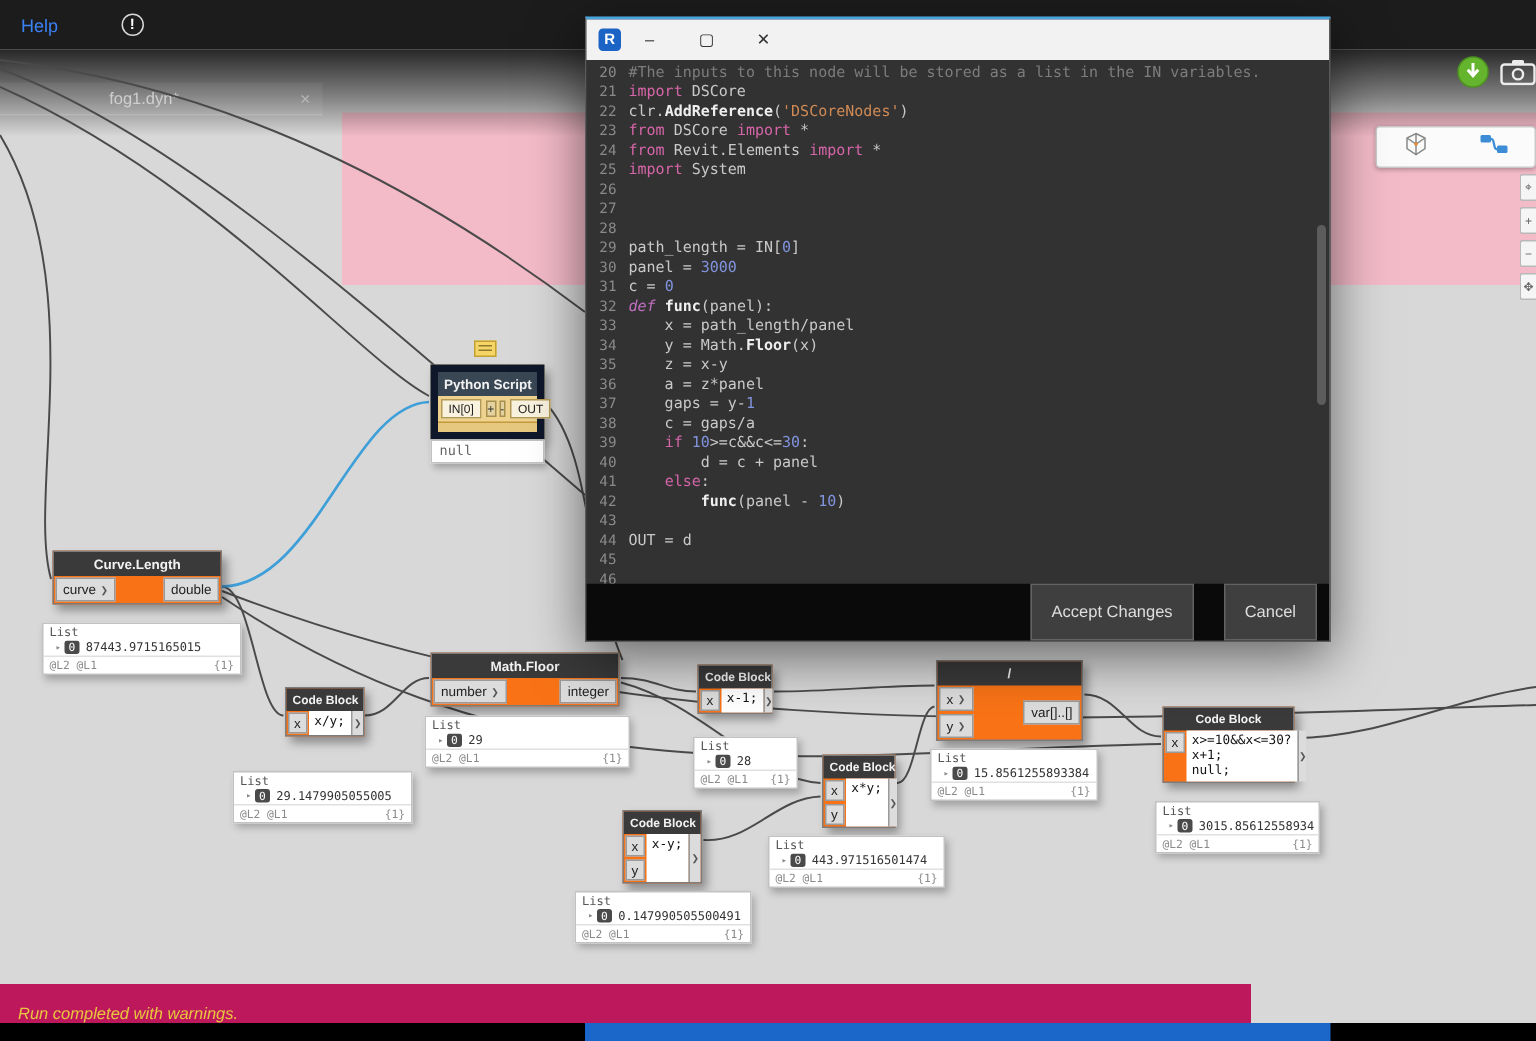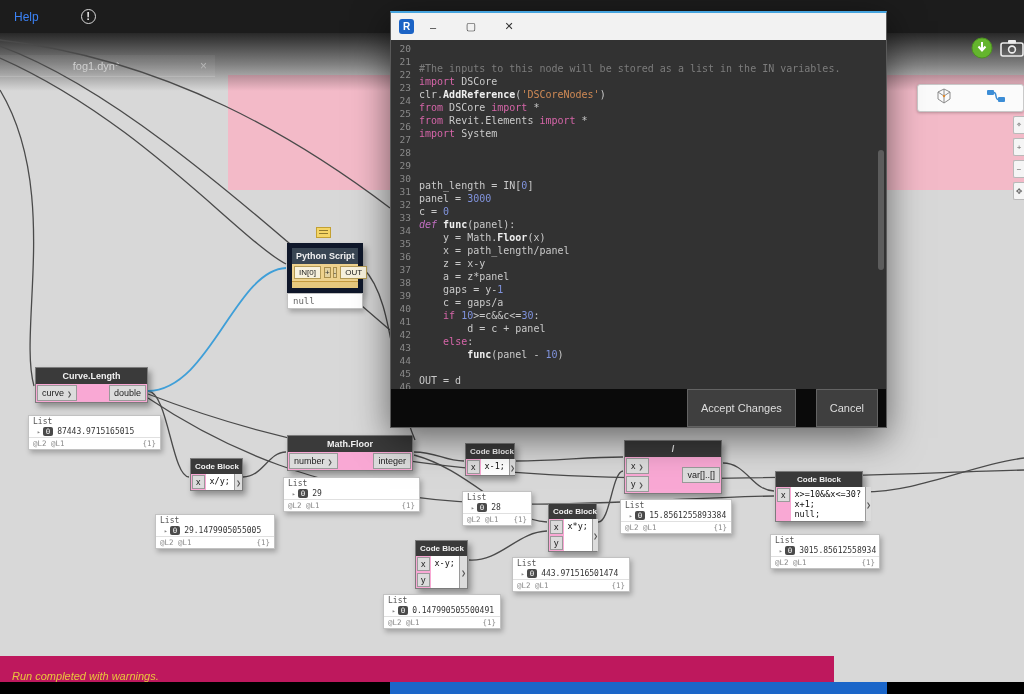--- a/index.html
+++ b/index.html
@@ -17,21 +17,21 @@
   .canvas-shade { position:absolute; left:0; top:33px; width:1024px; height:58px; background:linear-gradient(to bottom, rgba(25,25,25,0.92), rgba(25,25,25,0.45) 55%, rgba(25,25,25,0)); z-index:2; }
   .ws-tab { position:absolute; left:0; top:55px; width:215px; height:22px; display:flex; align-items:center; z-index:3; background:rgba(255,255,255,0.06); border-bottom:1px solid rgba(255,255,255,0.12); }
   .ws-tab-title { flex:1; text-align:center; color:#cfcfcf; font-size:11px; }
   .ws-tab-close { color:#b5b5b5; font-size:12px; padding:0 8px; cursor:pointer; }
 
   .group { position:absolute; background:#f3bac8; z-index:1; }
 
   .wires { position:absolute; left:0; top:0; width:1024px; height:694px; z-index:4; pointer-events:none; }
 
   
-  .node { position:absolute; z-index:5; border:1px solid #7c7c7c; background:#f9a8d4; box-shadow:3px 4px 6px rgba(0,0,0,0.35); font-size:9px; }
+  .node { position:absolute; z-index:5; border:1px solid #7c7c7c; background:#f97316; box-shadow:3px 4px 6px rgba(0,0,0,0.35); font-size:9px; }
   .node-head { background:#3a3a3a; color:#f2f2f2; font-weight:bold; font-size:9px; text-align:center; padding:3px 4px; white-space:nowrap; }
   .node-body { display:flex; align-items:stretch; }
   .port { background:#dcdcdc; border:1px solid #9a9a9a; margin:1px; padding:2px 4px; color:#222; display:flex; align-items:center; gap:3px; white-space:nowrap; }
   .port .chev { font-size:6px; color:#555; }
   .spacer { flex:1; }
   .cb-code { background:#fff; color:#111; font-family:"DejaVu Sans Mono", monospace; font-size:8.5px; padding:2px 4px; flex:1; white-space:nowrap; }
   .cb-out { width:12px; background:#dcdcdc; border-left:1px solid #9a9a9a; display:flex; align-items:center; justify-content:center; font-size:6px; color:#555; }
   .port-col { display:flex; flex-direction:column; justify-content:space-around; }
 
   
@@ -63,21 +63,21 @@
   
   .dialog { position:absolute; left:390px; top:11px; width:497px; height:417px; z-index:40; background:#323232; border:1px solid #5a5a5a; border-top:2px solid #46a4de; box-shadow:0 10px 34px rgba(0,0,0,0.55); display:flex; flex-direction:column; }
   .dlg-title { height:27px; background:#f2f2f2; display:flex; align-items:center; padding-left:8px; flex:0 0 auto; }
   .dlg-icon { width:15px; height:15px; background:#1b63c5; border-radius:3px; color:#fff; font-size:10px; font-weight:bold; display:flex; align-items:center; justify-content:center; }
   .dlg-title-text { margin-left:8px; font-size:12px; color:#1a1a1a; flex:1; }
   .dlg-btns { display:flex; height:100%; }
   .dlg-winbtn { width:38px; height:100%; display:flex; align-items:center; justify-content:center; font-size:11px; color:#333; cursor:pointer; }
   .dlg-editor { flex:1; position:relative; background:#323232; overflow:hidden; }
   .gutter { position:absolute; left:0; top:2px; width:24px; text-align:right; }
   .ln { height:13px; line-height:13px; color:#8a8a8a; font-family:"DejaVu Sans Mono", monospace; font-size:9.5px; padding-right:4px; }
-  .code-area { position:absolute; left:28px; top:2px; right:10px;margin-top:20px; }
+  .code-area { position:absolute; left:28px; top:2px; right:10px; }
   .code-row { height:13px; line-height:13px; font-family:"DejaVu Sans Mono", monospace; font-size:10px; white-space:pre; }
   .tk-comment { color:#7c7c7c; }
   .tk-kw { color:#d565a8; }
   .tk-kwi { color:#c26fc2; font-style:italic; }
   .tk-string { color:#d08a55; }
   .tk-num { color:#8093dd; }
   .tk-func { color:#efefef; font-weight:bold; }
   .tk-plain { color:#c9c9c9; }
   .ed-scroll { position:absolute; right:2px; top:0; width:6px; height:100%; }
   .ed-thumb { position:absolute; right:0; top:110px; width:6px; height:120px; background:#5c5c5c; border-radius:3px; }
@@ -453,22 +453,22 @@
           <div class="code-row"><span class="tk-kw">from</span><span class="tk-plain"> DSCore </span><span class="tk-kw">import</span><span class="tk-plain"> *</span></div>
           <div class="code-row"><span class="tk-kw">from</span><span class="tk-plain"> Revit.Elements </span><span class="tk-kw">import</span><span class="tk-plain"> *</span></div>
           <div class="code-row"><span class="tk-kw">import</span><span class="tk-plain"> System</span></div>
           <div class="code-row"></div>
           <div class="code-row"></div>
           <div class="code-row"></div>
           <div class="code-row"><span class="tk-plain">path_length = IN[</span><span class="tk-num">0</span><span class="tk-plain">]</span></div>
           <div class="code-row"><span class="tk-plain">panel = </span><span class="tk-num">3000</span></div>
           <div class="code-row"><span class="tk-plain">c = </span><span class="tk-num">0</span></div>
           <div class="code-row"><span class="tk-kwi">def</span><span class="tk-plain"> </span><span class="tk-func">func</span><span class="tk-plain">(panel):</span></div>
+          <div class="code-row"><span class="tk-plain">    x = path_length/panel</span></div>
           <div class="code-row"><span class="tk-plain">    y = Math.</span><span class="tk-func">Floor</span><span class="tk-plain">(x)</span></div>
-          <div class="code-row"><span class="tk-plain">    x = path_length/panel</span></div>
           <div class="code-row"><span class="tk-plain">    z = x-y</span></div>
           <div class="code-row"><span class="tk-plain">    a = z*panel</span></div>
           <div class="code-row"><span class="tk-plain">    gaps = y-</span><span class="tk-num">1</span></div>
           <div class="code-row"><span class="tk-plain">    c = gaps/a</span></div>
           <div class="code-row"><span class="tk-plain">    </span><span class="tk-kw">if</span><span class="tk-plain"> </span><span class="tk-num">10</span><span class="tk-plain">&gt;=c&amp;&amp;c&lt;=</span><span class="tk-num">30</span><span class="tk-plain">:</span></div>
           <div class="code-row"><span class="tk-plain">        d = c + panel</span></div>
           <div class="code-row"><span class="tk-plain">    </span><span class="tk-kw">else</span><span class="tk-plain">:</span></div>
           <div class="code-row"><span class="tk-plain">        </span><span class="tk-func">func</span><span class="tk-plain">(panel - </span><span class="tk-num">10</span><span class="tk-plain">)</span></div>
           <div class="code-row"></div>
           <div class="code-row"><span class="tk-plain">OUT = d</span></div>

